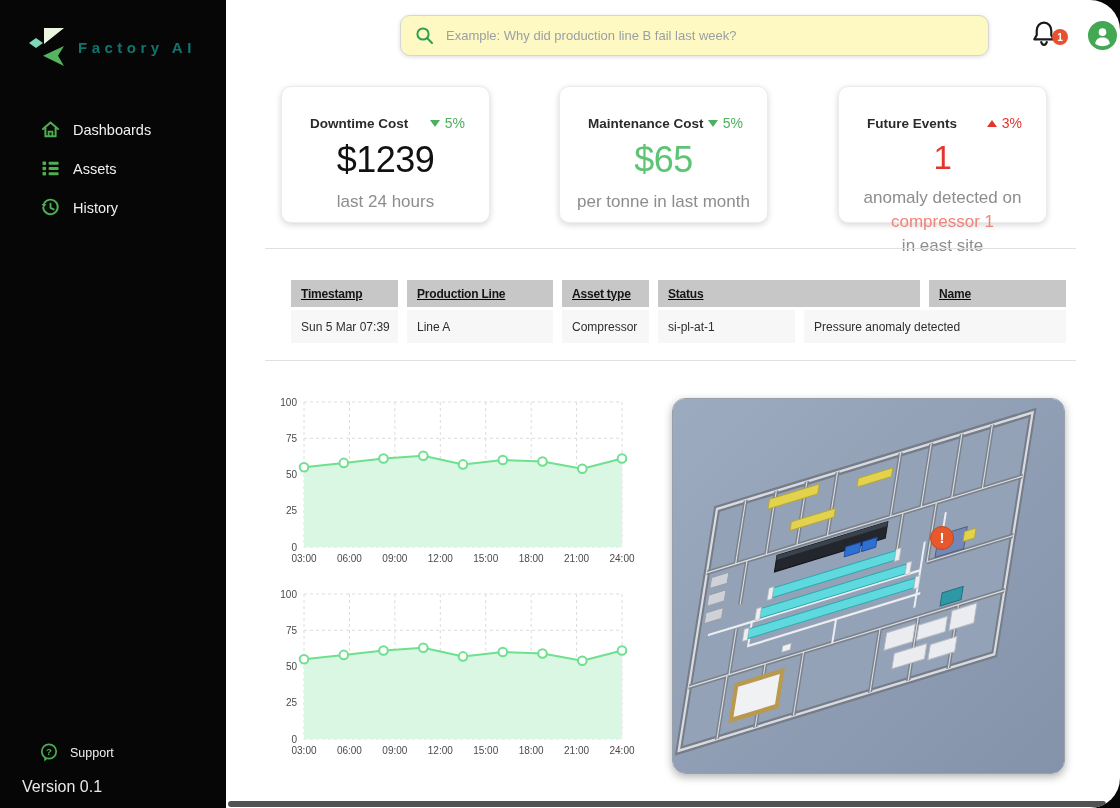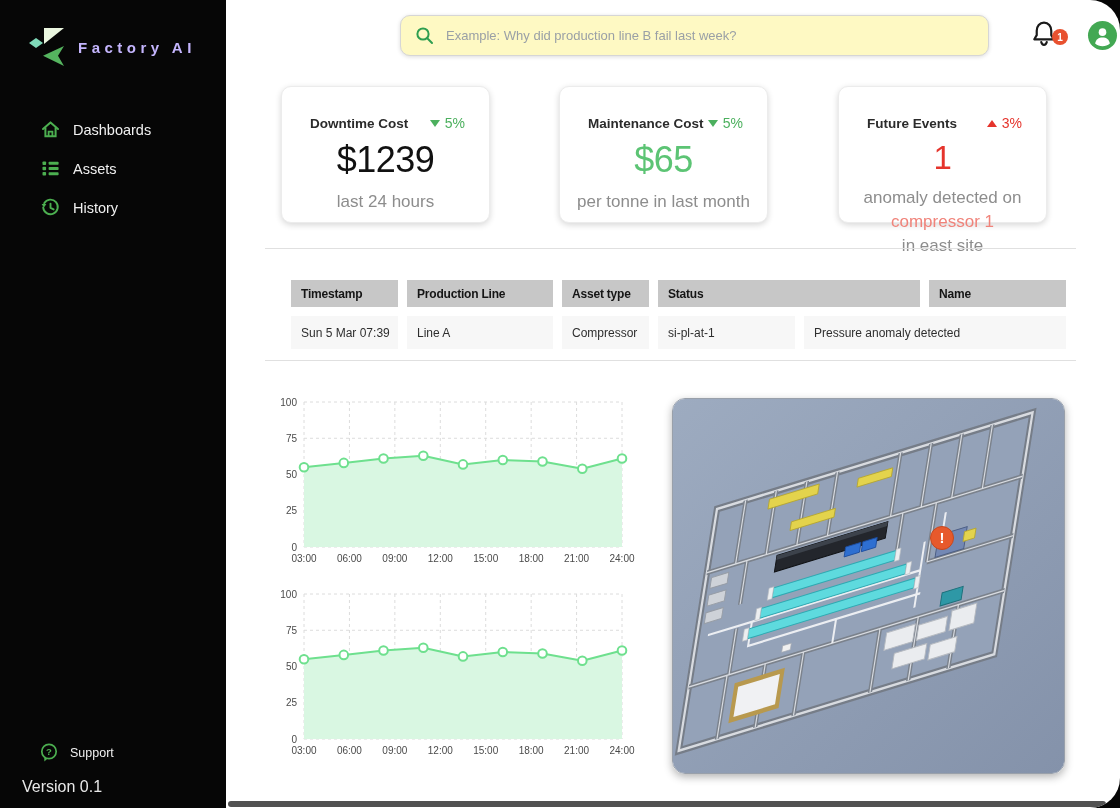--- a/index.html
+++ b/index.html
@@ -5,21 +5,21 @@
   html,body{margin:0;padding:0;}
   body{
     width:1120px;height:808px;position:relative;overflow:hidden;
     background:#060606;
     font-family:"Liberation Sans", sans-serif;
     -webkit-font-smoothing:antialiased;
   }
   
   .sidebar{position:absolute;left:0;top:0;width:226px;height:808px;background:#060606;color:#f2f2f2;}
   .logo-row{position:absolute;left:28px;top:26px;display:flex;align-items:center;gap:12px;}
-  .logo-text{font-size:15px;font-weight:700;letter-spacing:4.5px;color:#c4b5fd;}
+  .logo-text{font-size:15px;font-weight:700;letter-spacing:4.5px;color:#0f766e;}
   .nav{position:absolute;left:0;top:110px;width:100%;}
   .nav-item{display:flex;align-items:center;gap:12px;padding:9px 0 9px 40px;cursor:pointer;}
   .nav-label{font-size:14.5px;color:#f0f0f0;}
   .support-row{position:absolute;left:40px;top:743px;display:flex;align-items:center;gap:12px;cursor:pointer;}
   .support-label{font-size:12.5px;color:#f0f0f0;}
   .version{position:absolute;left:22px;top:778px;font-size:16px;color:#e8e8e8;}
   
   .main{position:absolute;left:226px;top:0;width:894px;height:808px;background:#ffffff;
         border-radius:0 30px 30px 0;overflow:hidden;}
   
@@ -52,21 +52,21 @@
   .card.c3 .card-value{color:#e5342c;font-size:33px;}
   .card-caption{text-align:center;margin-top:9px;font-size:17px;color:#8d8d8d;line-height:1.4;padding:0 10px;}
   .caption-link{color:#f0837a;cursor:pointer;}
   .caption-line2{display:block;}
   
   .sep{position:absolute;left:39px;width:811px;height:0;border-top:1.5px solid #e0e0e0;}
   .sep.s1{top:248px}.sep.s2{top:360px}
   
   .etable{position:absolute;left:65px;top:280px;}
   .trow{display:flex;gap:9px;}
-  .trow.thead{margin-bottom:9px;}
+  .trow.thead{margin-bottom:3px;text-decoration:underline;}
   .tcell{box-sizing:border-box;padding-left:10px;display:flex;align-items:center;font-size:12px;}
   .hcell{background:#c7c7c7;height:27px;font-weight:700;color:#151515;letter-spacing:-.2px;}
   .bcell{background:#f7f7f7;height:33px;color:#2e2e2e;}
   .c0{width:107px}.c1w{width:146px}.c2w{width:87px}.c3w{width:137px}.c4w{width:262px}
   
   .chart{position:absolute;left:44px;width:372px;height:172px;}
   .chart.ch1{top:396px}.chart.ch2{top:588px}
   
   .map{position:absolute;left:446px;top:398px;width:391px;height:374px;border-radius:13px;
        overflow:hidden;border:1px solid #99a0aa;box-shadow:0 3px 8px rgba(0,0,0,.3);cursor:grab;}

